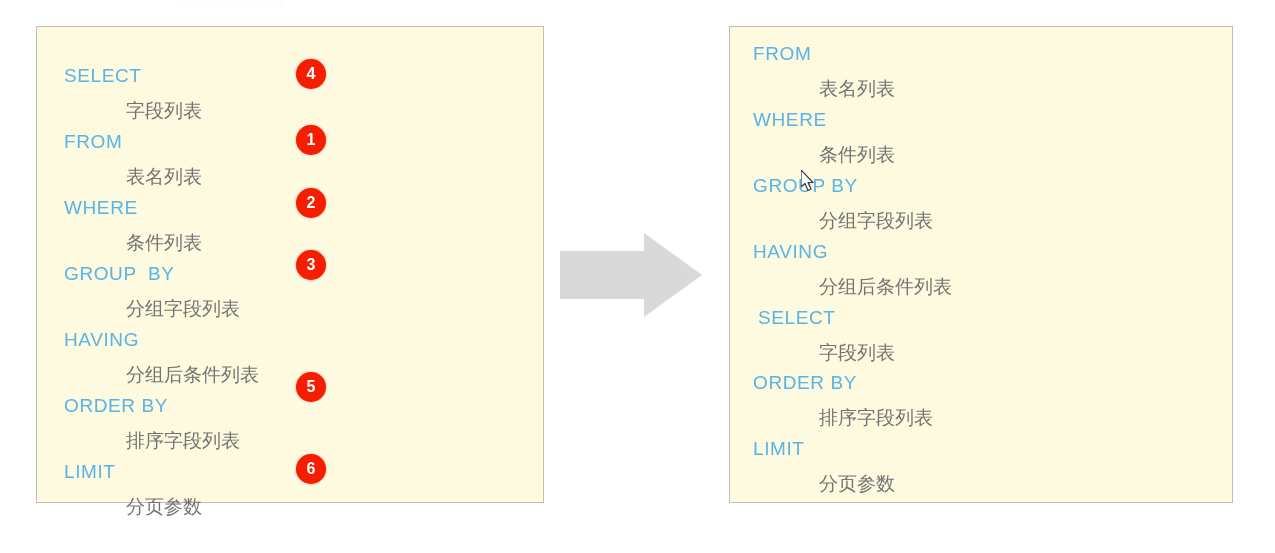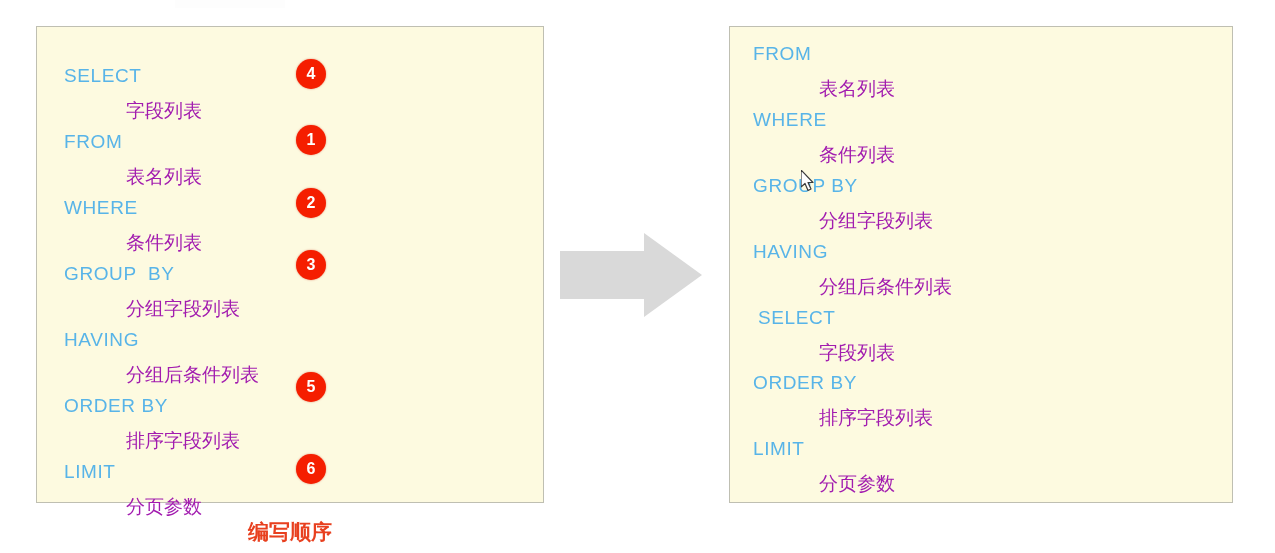--- a/index.html
+++ b/index.html
@@ -42,21 +42,21 @@
   .kw {
     position: absolute;
     color: #58b4e8;
     font-size: 19px;
     letter-spacing: 0.6px;
     white-space: pre;
     font-family: "Liberation Sans", "DejaVu Sans", sans-serif;
   }
   .val {
     position: absolute;
-    color: #a21caf;
+    color: #737373;
     font-size: 19px;
     white-space: pre;
     font-family: "DejaVu Sans", "Liberation Sans", sans-serif;
   }
 
   
   .badge {
     position: absolute;
     width: 30px;
     height: 30px;
@@ -179,19 +179,18 @@
 
       <span class="kw" style="left:7px; top:345px;">ORDER BY</span>
       <span class="val" style="left:73px; top:378px;">排序字段列表</span>
 
       <span class="kw" style="left:7px; top:411px;">LIMIT</span>
       <span class="val" style="left:73px; top:444px;">分页参数</span>
 
     </div>
   </div>
 
-  <div id="caption-write-order">编写顺序</div>
 
   <svg id="mouse-cursor" viewBox="0 0 16 22">
     <polygon points="0,0 0,17 4,13.5 7,20.5 10,19 7,12.5 12,12.5" fill="#ffffff" stroke="#3a3a3a" stroke-width="1.2" stroke-linejoin="round"></polygon>
   </svg>
 
 </div>
 
 </body></html>

